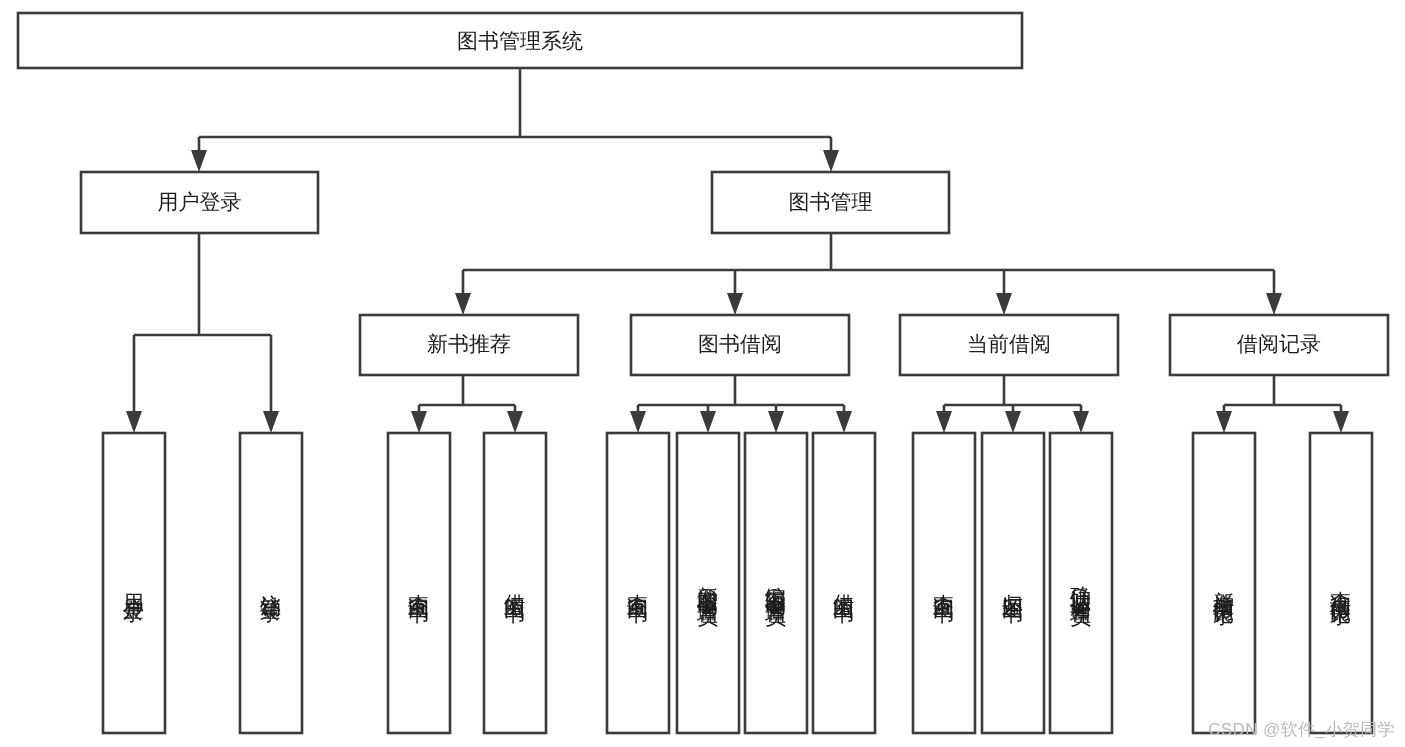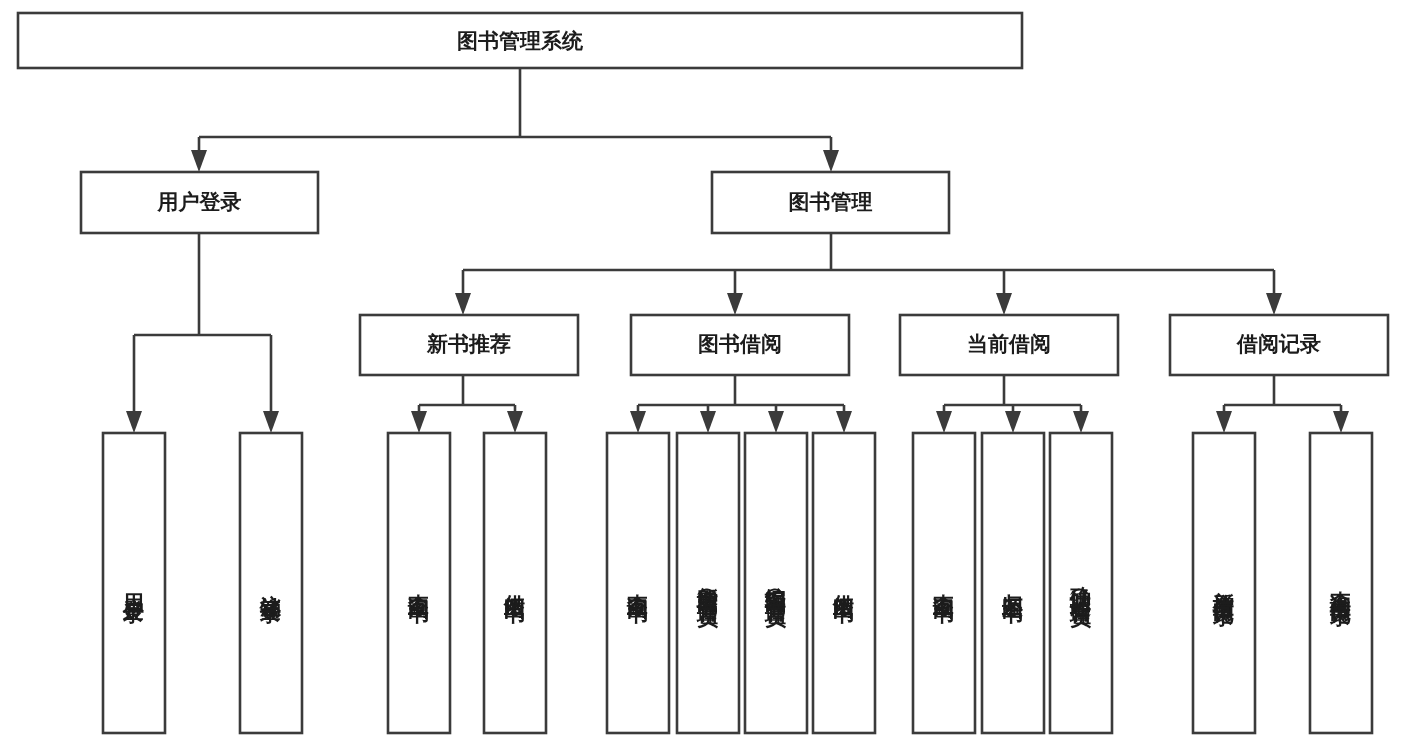--- a/index.html
+++ b/index.html
@@ -11,21 +11,20 @@
     width: 1405px;
     height: 747px;
     overflow: hidden;
     font-family: "Liberation Sans", "DejaVu Sans", sans-serif;
   }
   #diagram-root {
     position: relative;
     width: 1405px;
     height: 747px;
     background: #ffffff;
-    font-weight: bold;
   }
   svg.diagram-svg {
     position: absolute;
     left: 0;
     top: 0;
     width: 1405px;
     height: 747px;
   }
   .node-box {
     fill: #ffffff;
@@ -234,14 +233,15 @@
       <text class="node-label-v" x="1224" y="583">新增借阅记录</text>
     </g>
 
     <g>
       <rect class="node-box" x="1310" y="433" width="62" height="300"></rect>
       <text class="node-label-v" x="1341" y="583">查询借阅记录</text>
     </g>
 
   </svg>
 
+  <div class="watermark">CSDN @软件_小贺同学</div>
 
 </div>
 
 </body></html>

